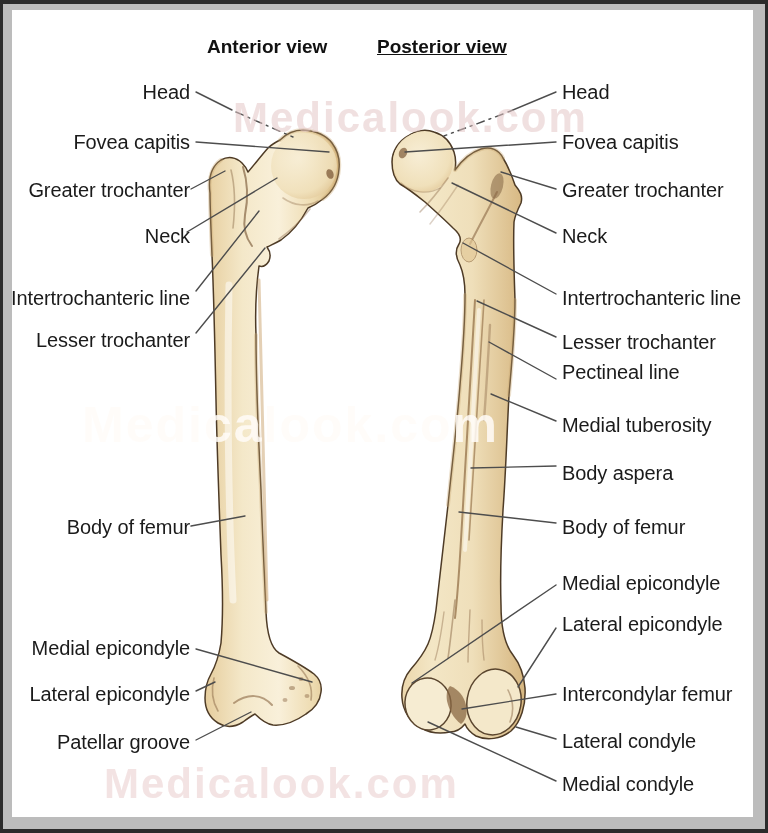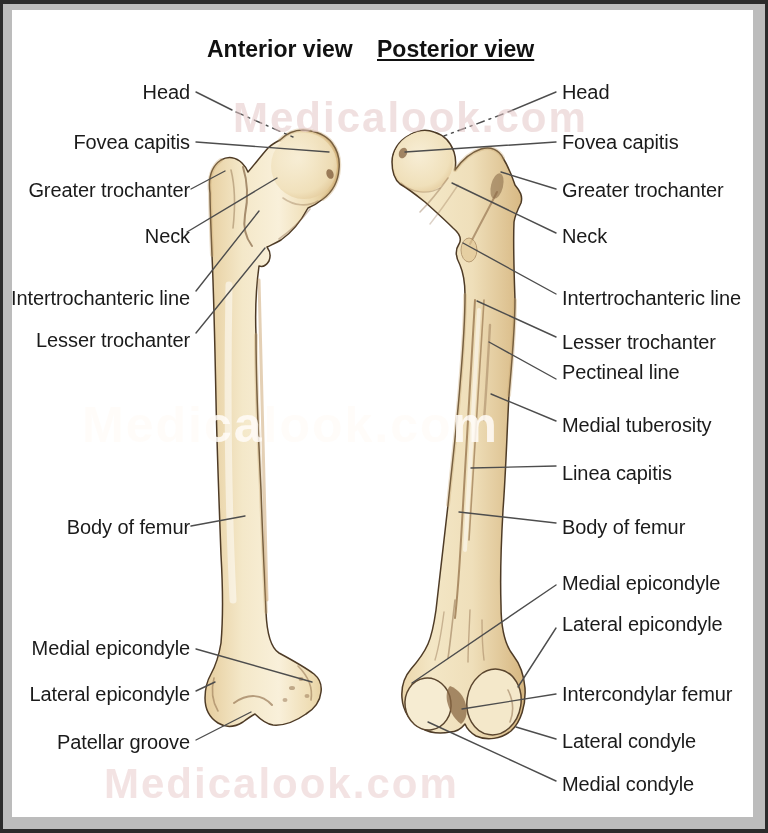--- a/index.html
+++ b/index.html
@@ -7,21 +7,21 @@
   .frame-gray{position:absolute;left:3px;top:4px;right:3px;bottom:4px;background:#bcbcbc;}
   .canvas{position:absolute;left:12px;top:10px;width:741px;height:807px;background:#ffffff;}
   svg.art{position:absolute;left:0;top:0;z-index:1;}
   .wm{position:absolute;z-index:2;font-weight:bold;letter-spacing:2px;white-space:nowrap;pointer-events:none;}
   .wm-top{left:233px;top:94px;font-size:42px;color:rgba(228,198,198,0.55);}
   .wm-mid{left:82px;top:396px;font-size:50px;color:rgba(255,252,248,0.85);}
   .wm-bot{left:104px;top:760px;font-size:42px;color:rgba(236,212,212,0.65);}
   .lbl{position:absolute;z-index:3;font-size:20px;line-height:20px;color:#1b1b1b;letter-spacing:-0.1px;white-space:nowrap;}
   .lbl-l{right:578px;text-align:right;}
   .lbl-r{left:562px;text-align:left;}
-  .title{position:absolute;z-index:3;font-size:23px;font-weight:bold;color:#111;white-space:nowrap;}
+  .title{position:absolute;z-index:3;font-size:19px;font-weight:bold;color:#111;white-space:nowrap;}
 </style>
 </head>
 <body>
 
 <div class="frame-gray"></div>
 <div class="canvas"></div>
 
 <svg class="art" width="768" height="833" viewBox="0 0 768 833">
   <defs>
     <linearGradient id="boneA" x1="0" y1="0" x2="1" y2="0">
@@ -183,19 +183,19 @@
 <div class="lbl lbl-l" style="top:732px">Patellar groove</div>
 
 <div class="lbl lbl-r" style="top:82px">Head</div>
 <div class="lbl lbl-r" style="top:132px">Fovea capitis</div>
 <div class="lbl lbl-r" style="top:180px">Greater trochanter</div>
 <div class="lbl lbl-r" style="top:226px">Neck</div>
 <div class="lbl lbl-r" style="top:288px">Intertrochanteric line</div>
 <div class="lbl lbl-r" style="top:332px">Lesser trochanter</div>
 <div class="lbl lbl-r" style="top:362px">Pectineal line</div>
 <div class="lbl lbl-r" style="top:415px">Medial tuberosity</div>
-<div class="lbl lbl-r" style="top:463px">Linea capitis</div>
+<div class="lbl lbl-r" style="top:463px">Body aspera</div>
 <div class="lbl lbl-r" style="top:517px">Body of femur</div>
 <div class="lbl lbl-r" style="top:573px">Medial epicondyle</div>
 <div class="lbl lbl-r" style="top:614px">Lateral epicondyle</div>
 <div class="lbl lbl-r" style="top:684px">Intercondylar femur</div>
 <div class="lbl lbl-r" style="top:731px">Lateral condyle</div>
 <div class="lbl lbl-r" style="top:774px">Medial condyle</div>
 
 </body></html>

